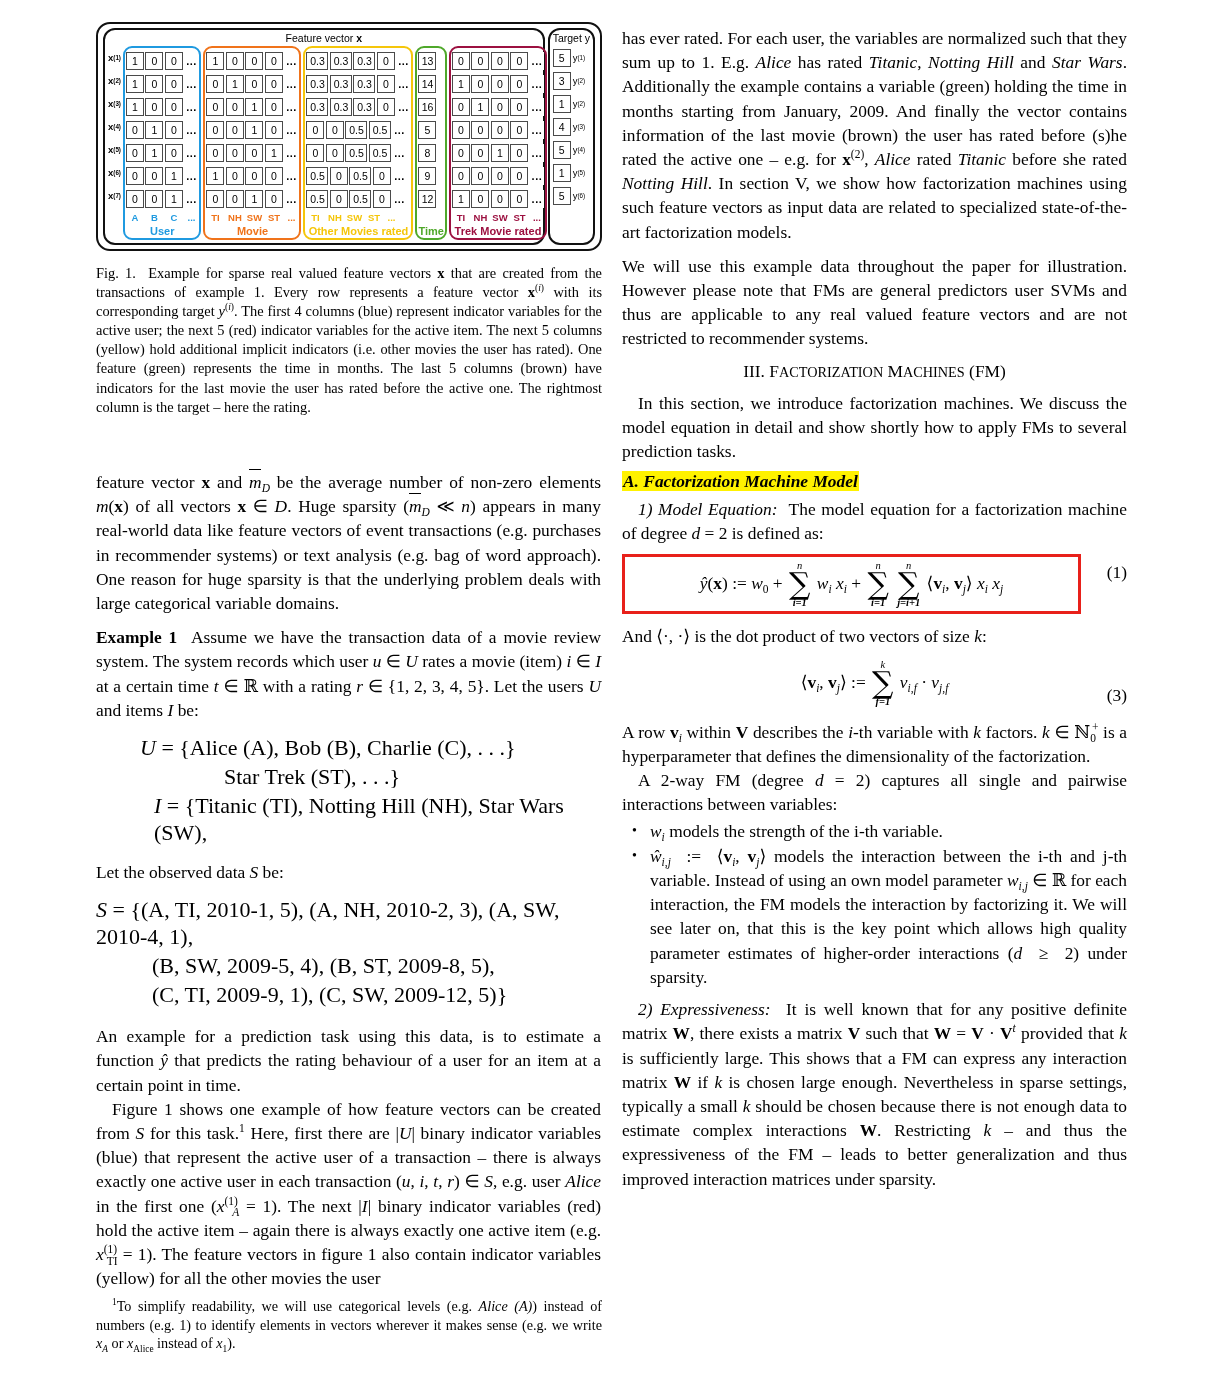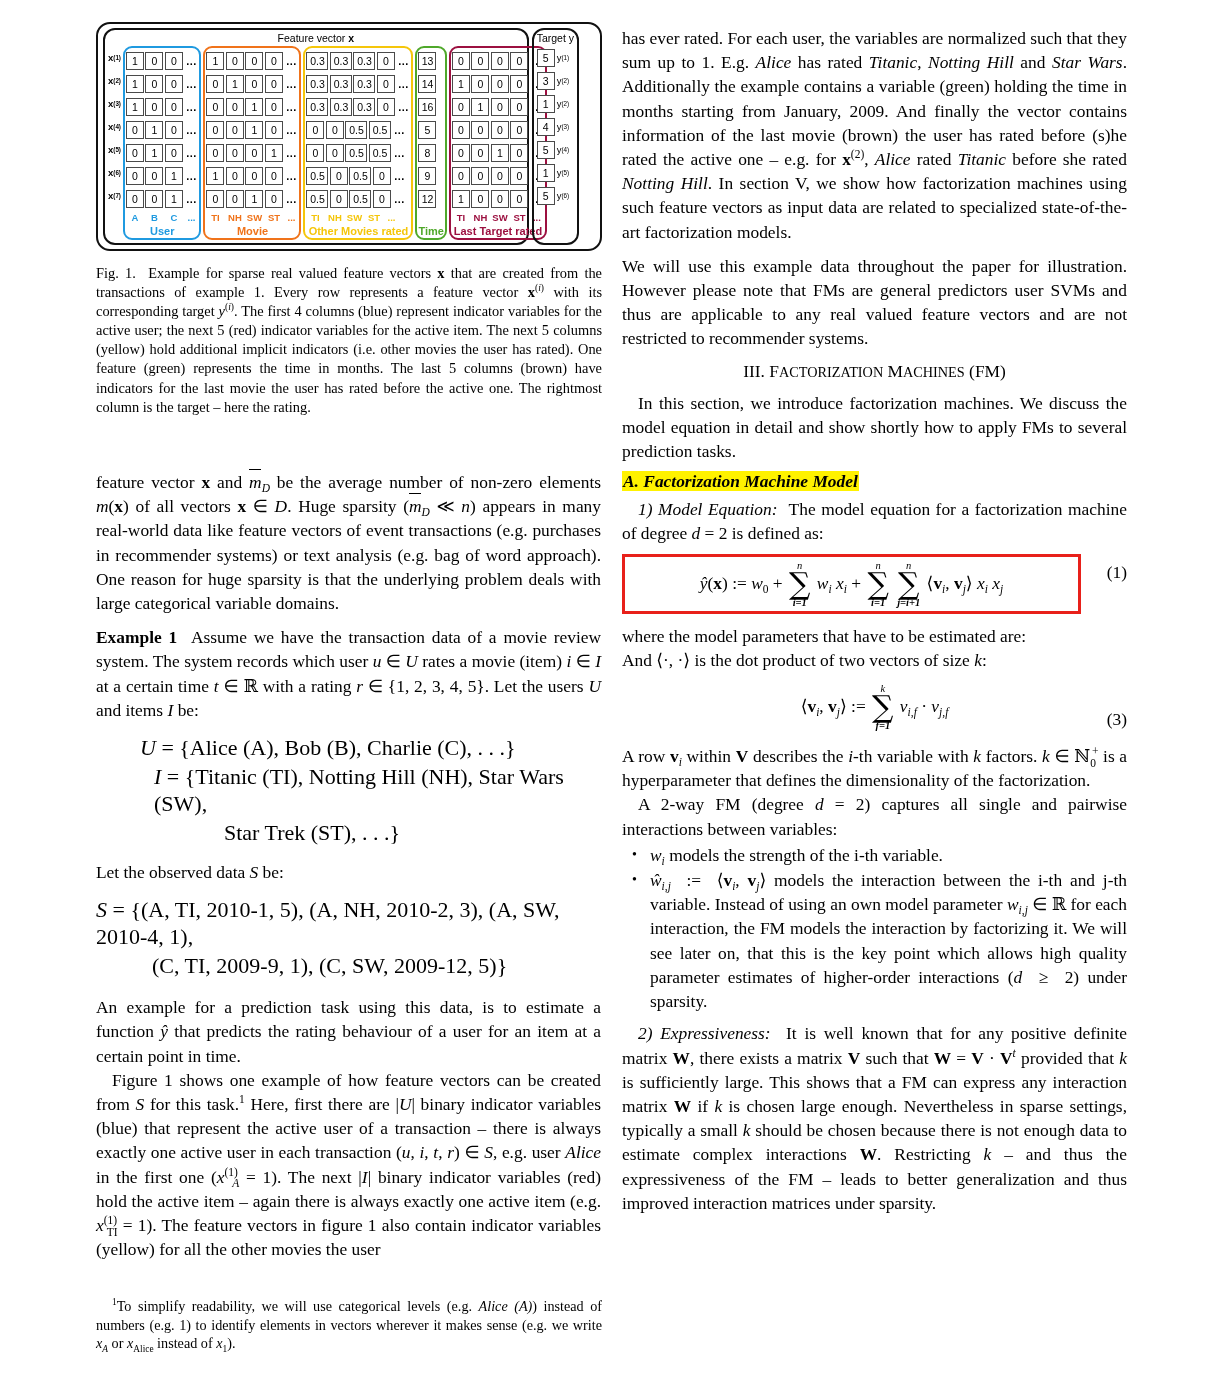--- a/index.html
+++ b/index.html
@@ -37,21 +37,21 @@
   sub{font-size:0.66em;line-height:0;vertical-align:sub;}
   .ov{display:inline-block;position:relative;}
   .ov::before{content:"";position:absolute;left:0;right:1px;top:-0.06em;border-top:1px solid #000;}
 
   
   .figure{position:absolute;left:96px;top:22px;width:506px;}
   .figbox{
     position:relative;
     border:2.5px solid #111;
     border-radius:14px;
-    padding:4px 21px 4px 5px;
+    padding:4px 5px 4px 5px;
     display:flex;
     align-items:stretch;
     gap:3px;
     background:#fff;
   }
   .fvwrap{
     border:2.5px solid #111;border-radius:12px;
     padding:2px 3px 3px 3px;flex:1 1 auto;min-width:0;
   }
   .targetwrap{
@@ -458,21 +458,21 @@
                   <div class="cell">0</div>
                   <div class="cell dots">...</div>
                 </div>
                 <div class="hdrrow t-last">
                   <div class="hdr">TI</div>
                   <div class="hdr">NH</div>
                   <div class="hdr">SW</div>
                   <div class="hdr">ST</div>
                   <div class="hdr dots">...</div>
                 </div>
-                <div class="blabel t-last">Last Target rated</div>
+                <div class="blabel t-last">Trek Movie rated</div>
               </div>
             </div>
         </div>
       </div>
 
       <div class="targetwrap">
         <div class="tgtitle">Target y</div>
         <div class="tgcells">
             <div class="tgrow">
               <div class="cell">5</div>
@@ -536,33 +536,36 @@
     <div class="para" style="margin-top:10px;">
       <b>Example 1</b>&nbsp;&nbsp;Assume we have the transaction data of a movie
       review system. The system records which user <span class="mi">u</span> ∈ <span class="mi">U</span> rates
       a movie (item) <span class="mi">i</span> ∈ <span class="mi">I</span> at a certain time <span class="mi">t</span> ∈ <span class="bb">ℝ</span> with a rating
       <span class="mi">r</span> ∈ {1, 2, 3, 4, 5}. Let the users <span class="mi">U</span> and items <span class="mi">I</span> be:
     </div>
 
     <div class="setline" style="margin:12px 0 0 44px;">
       <span class="mi">U</span> = {Alice (A), Bob (B), Charlie (C), . . .}
     </div>
+    <div class="setline" style="margin:2px 0 0 128px;">
+      Star Trek (ST), . . .}
+    </div>
     <div class="setline" style="margin:2px 0 0 58px;">
       <span class="mi">I</span> = {Titanic (TI), Notting Hill (NH), Star Wars (SW),
     </div>
-    <div class="setline" style="margin:2px 0 0 128px;">
-      Star Trek (ST), . . .}
-    </div>
 
     <div class="para" style="margin-top:14px;">
       Let the observed data <span class="mi">S</span> be:
     </div>
 
     <div class="setline" style="margin:12px 0 0 0;">
       <span class="mi">S</span> = {(A, TI, 2010-1, 5), (A, NH, 2010-2, 3), (A, SW, 2010-4, 1),
+    </div>
+    <div class="setline" style="margin:2px 0 0 56px;">
+      (B, SW, 2009-5, 4), (B, ST, 2009-8, 5),
     </div>
     <div class="setline" style="margin:2px 0 0 56px;">
       (C, TI, 2009-9, 1), (C, SW, 2009-12, 5)}
     </div>
 
     <div class="para" style="margin-top:16px;">
       An example for a prediction task using this data, is to estimate
       a function <span class="mi">ŷ</span> that predicts the rating behaviour of a user for an
       item at a certain point in time.
     </div>
@@ -645,23 +648,20 @@
           <span class="sig">∑</span>
           <span class="lim bot">j=i+1</span>
         </span>
         ⟨<b>v</b><sub><span class="mi">i</span></sub>, <b>v</b><sub><span class="mi">j</span></sub>⟩&nbsp;<span class="mi">x</span><sub><span class="mi">i</span></sub>&nbsp;<span class="mi">x</span><sub><span class="mi">j</span></sub>
       </div>
     </div>
     <div style="position:relative;height:0;">
       <span style="position:absolute;right:0;top:-62px;font-size:17.4px;">(1)</span>
     </div>
 
-    <div class="para" style="margin-top:4px;">
-      where the model parameters that have to be estimated are:
-    </div>
 
 
     <div class="para">
       And ⟨·, ·⟩ is the dot product of two vectors of size <span class="mi">k</span>:
     </div>
 
     <div class="disp" style="margin-top:12px;margin-bottom:12px;">
       ⟨<b>v</b><sub><span class="mi">i</span></sub>, <b>v</b><sub><span class="mi">j</span></sub>⟩ :=
       <span class="sumwrap">
         <span class="lim">k</span>

